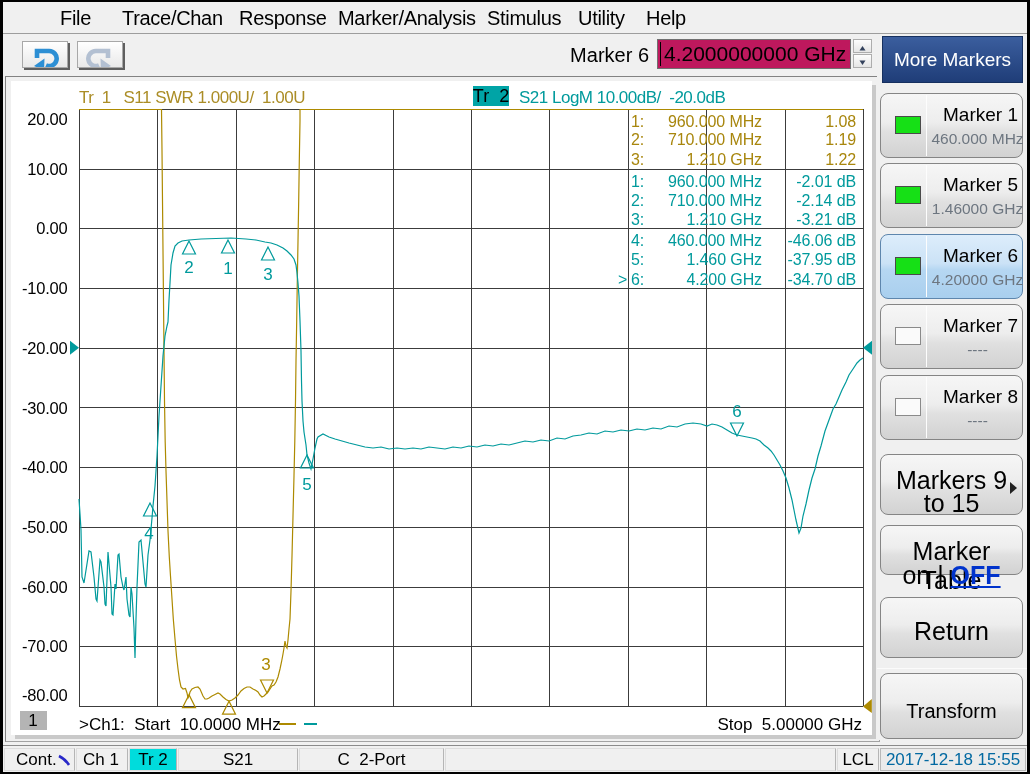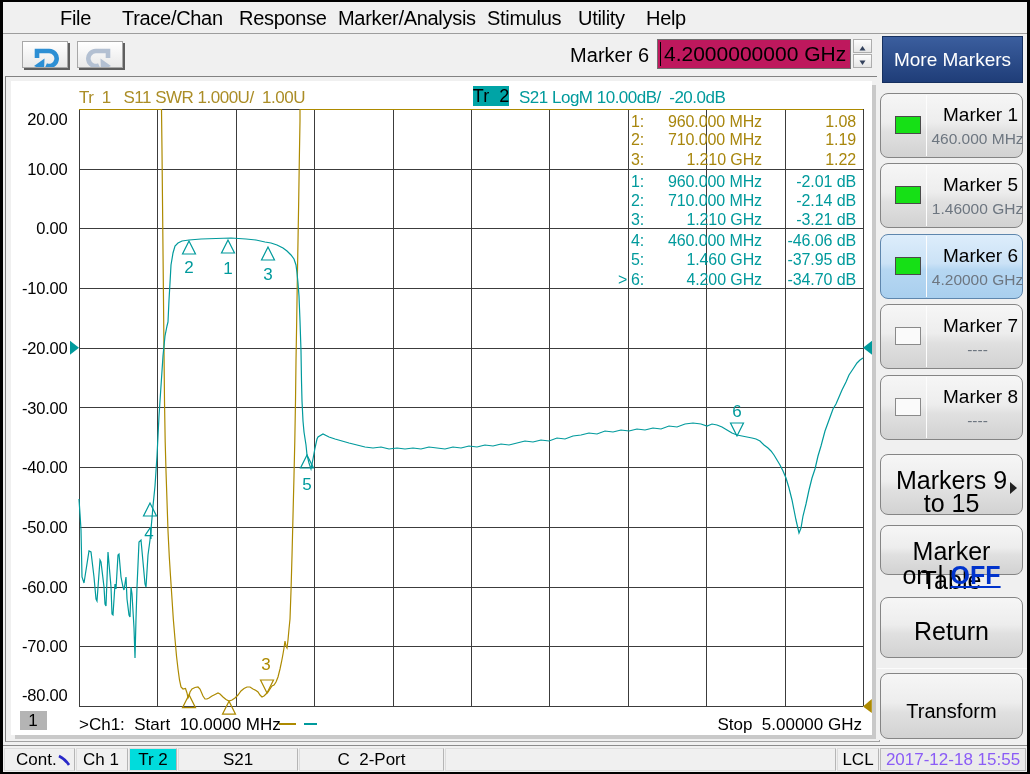--- a/index.html
+++ b/index.html
@@ -202,15 +202,15 @@
   <div id="statusbar">
     <div class="scell" style="left:1px;width:71px;padding:1px 0 0 11px">Cont.<svg style="position:absolute;left:52px;top:4px" width="15" height="15">
           <path d="M2 3 Q8 6 12 12" fill="none" stroke="#2929c8" stroke-width="2.6"></path>
         </svg></div>
     <div class="scell" style="left:73px;width:52px;padding:1px 0 0 6px">Ch 1</div>
     <div class="scell" style="left:126px;width:48px;background:#00dcdc;text-align:center;padding-top:1px">Tr 2</div>
     <div class="scell" style="left:175px;width:120px;text-align:center;padding-top:1px">S21</div>
     <div class="scell" style="left:296px;width:145px;text-align:center;padding-top:1px">C&nbsp;&nbsp;2-Port</div>
     <div class="scell" style="left:442px;width:391px"></div>
     <div class="scell" style="left:834px;width:42px;text-align:center;padding-top:1px">LCL</div>
-    <div class="scell" style="left:877px;width:146px;text-align:center;padding-top:1px;color:#8b5cf6;background:#ebebeb;border:1px solid #b8b8b8">2017-12-18 15:55</div>
+    <div class="scell" style="left:877px;width:146px;text-align:center;padding-top:1px;color:#0369a1;background:#ebebeb;border:1px solid #b8b8b8">2017-12-18 15:55</div>
   </div>
 </div>
 
 </body></html>

